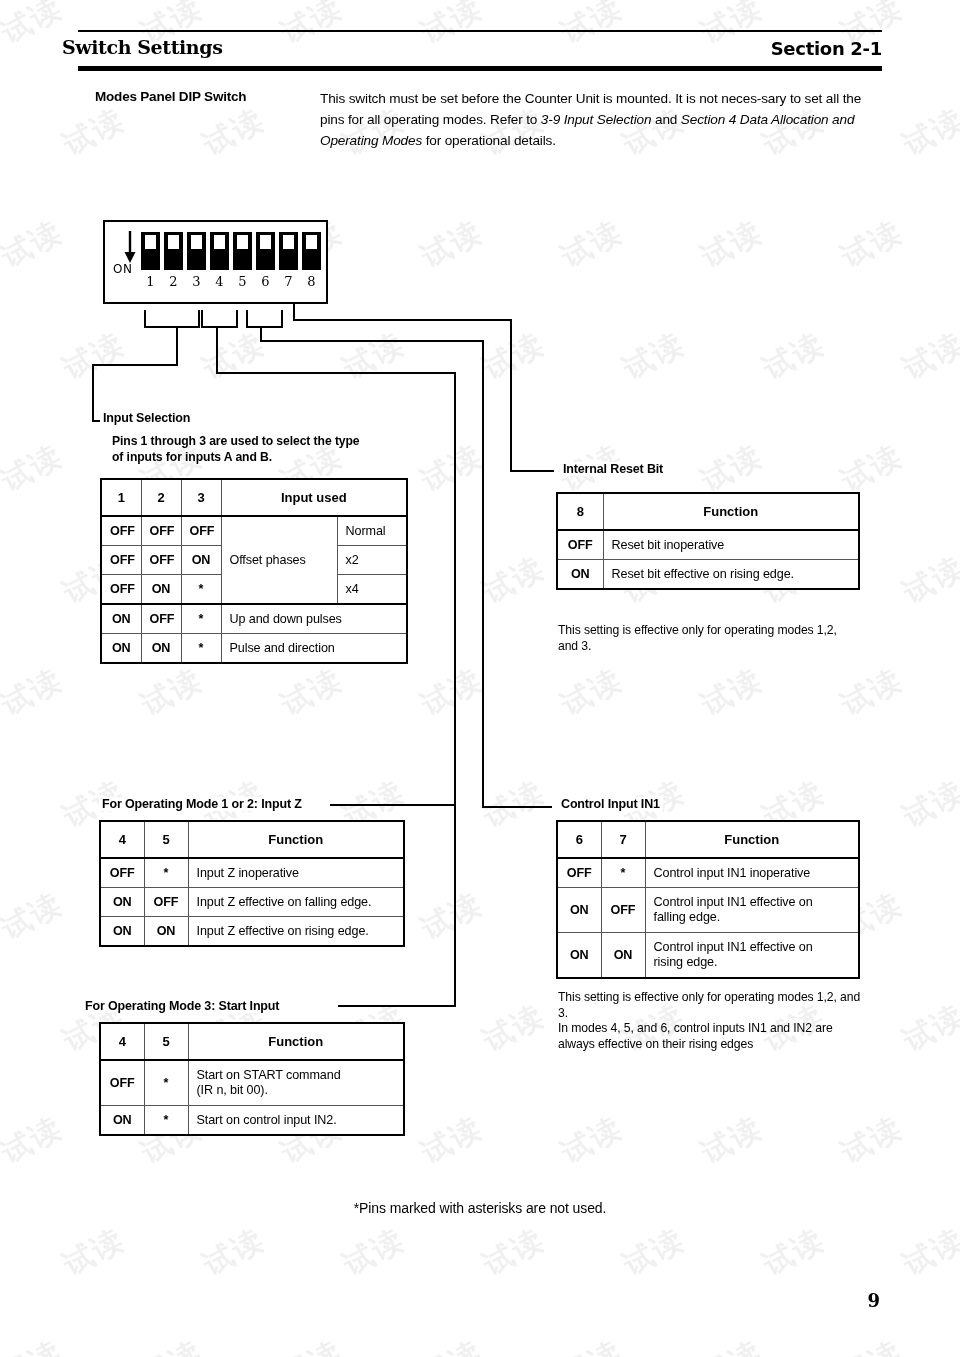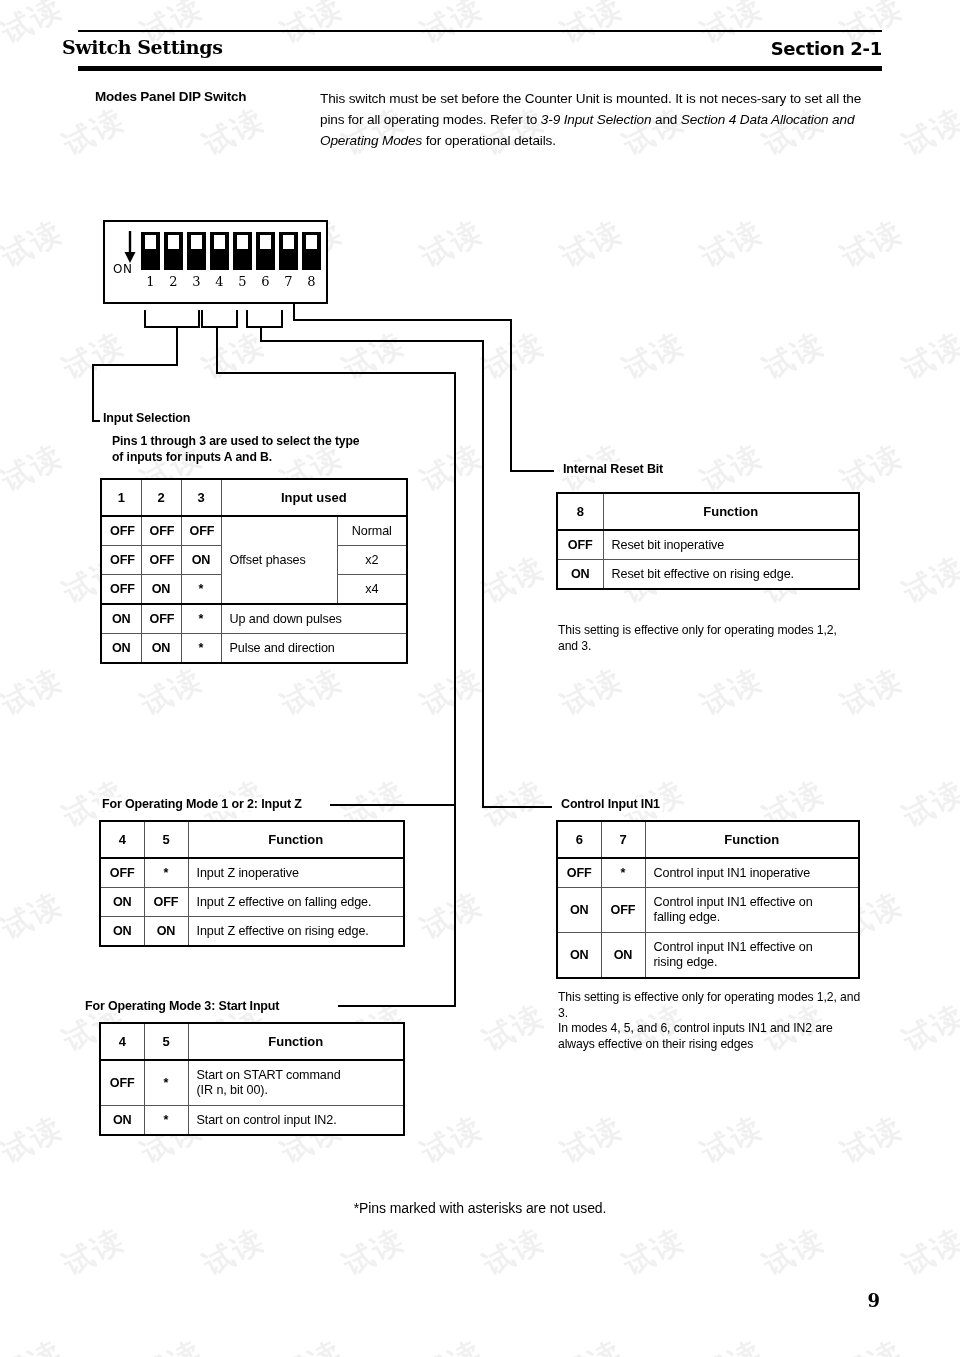--- a/index.html
+++ b/index.html
@@ -188,21 +188,21 @@
     font-weight: 700;
     font-size: 12.8px;
     padding-left: 2px;
     padding-right: 2px;
   }
   td.ast {
     text-align: center;
     font-weight: 700;
     font-size: 14px;
   }
-  td.ctr { text-align: center; }
+  td.ctr { }
   .thick-top { border-top: 2px solid #000 !important; }
 
   
   #footnote {
     position: absolute;
     left: 0; top: 1200px;
     width: 960px;
     text-align: center;
     font-size: 14px;
     letter-spacing: -0.1px;

